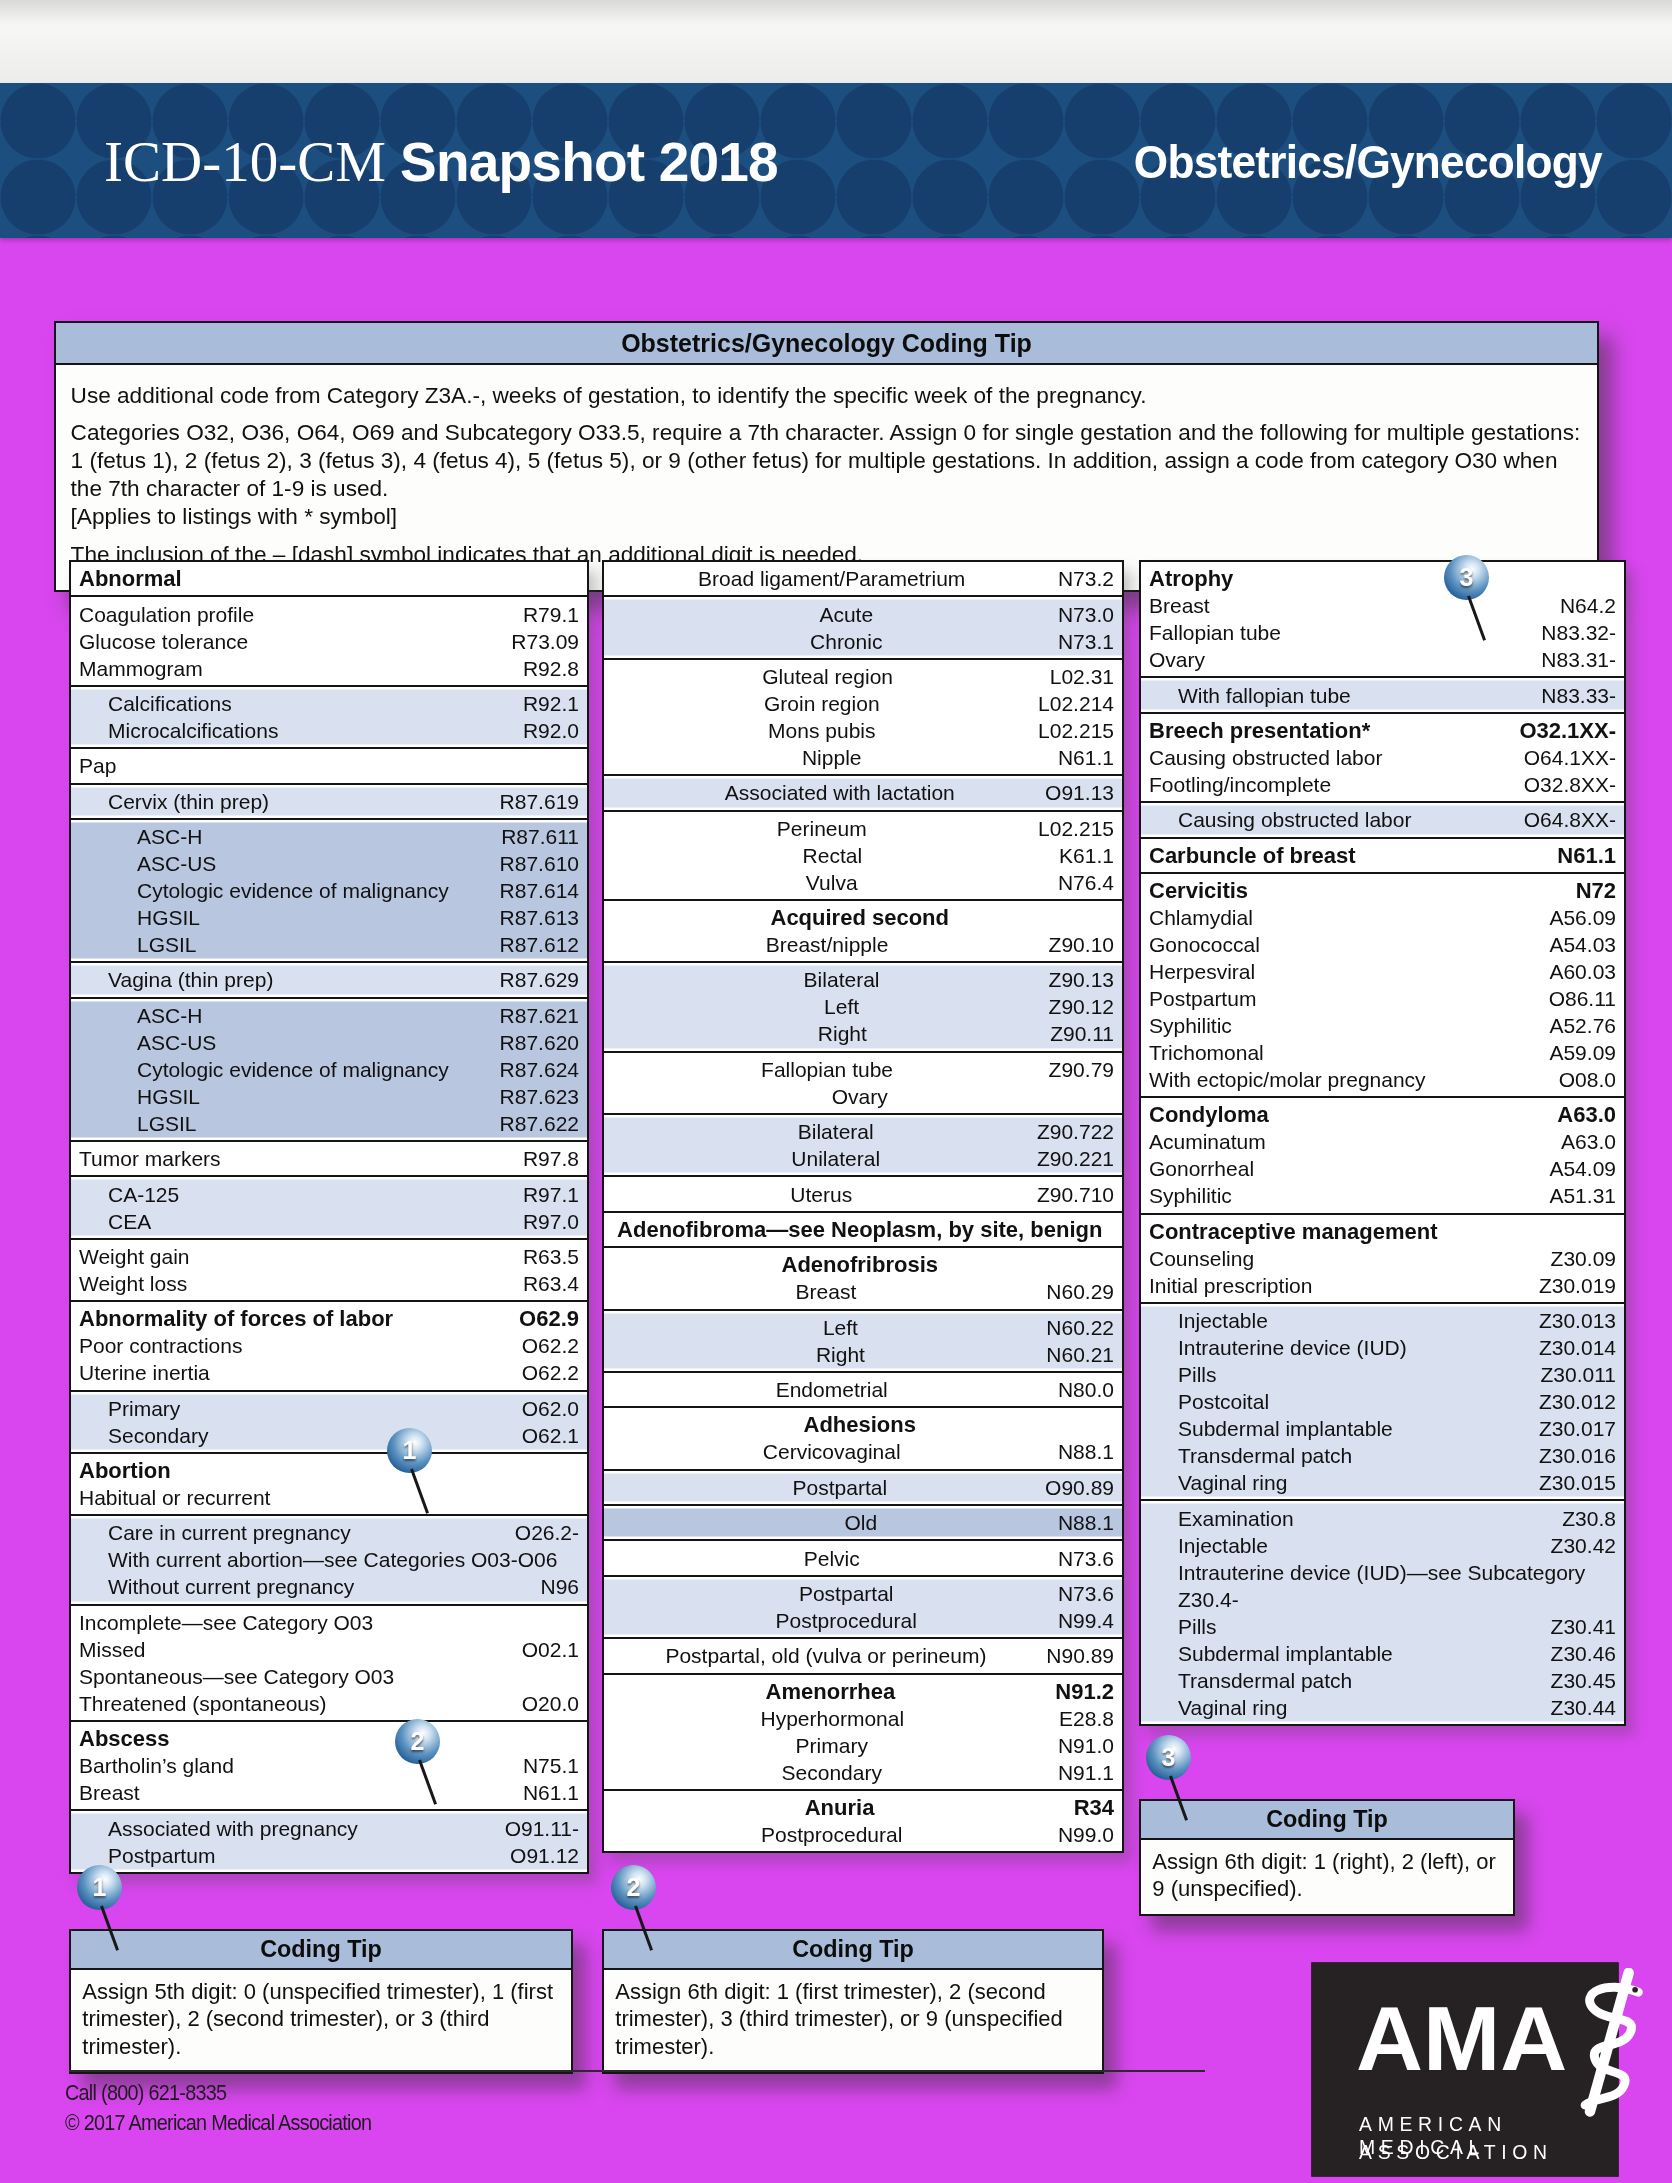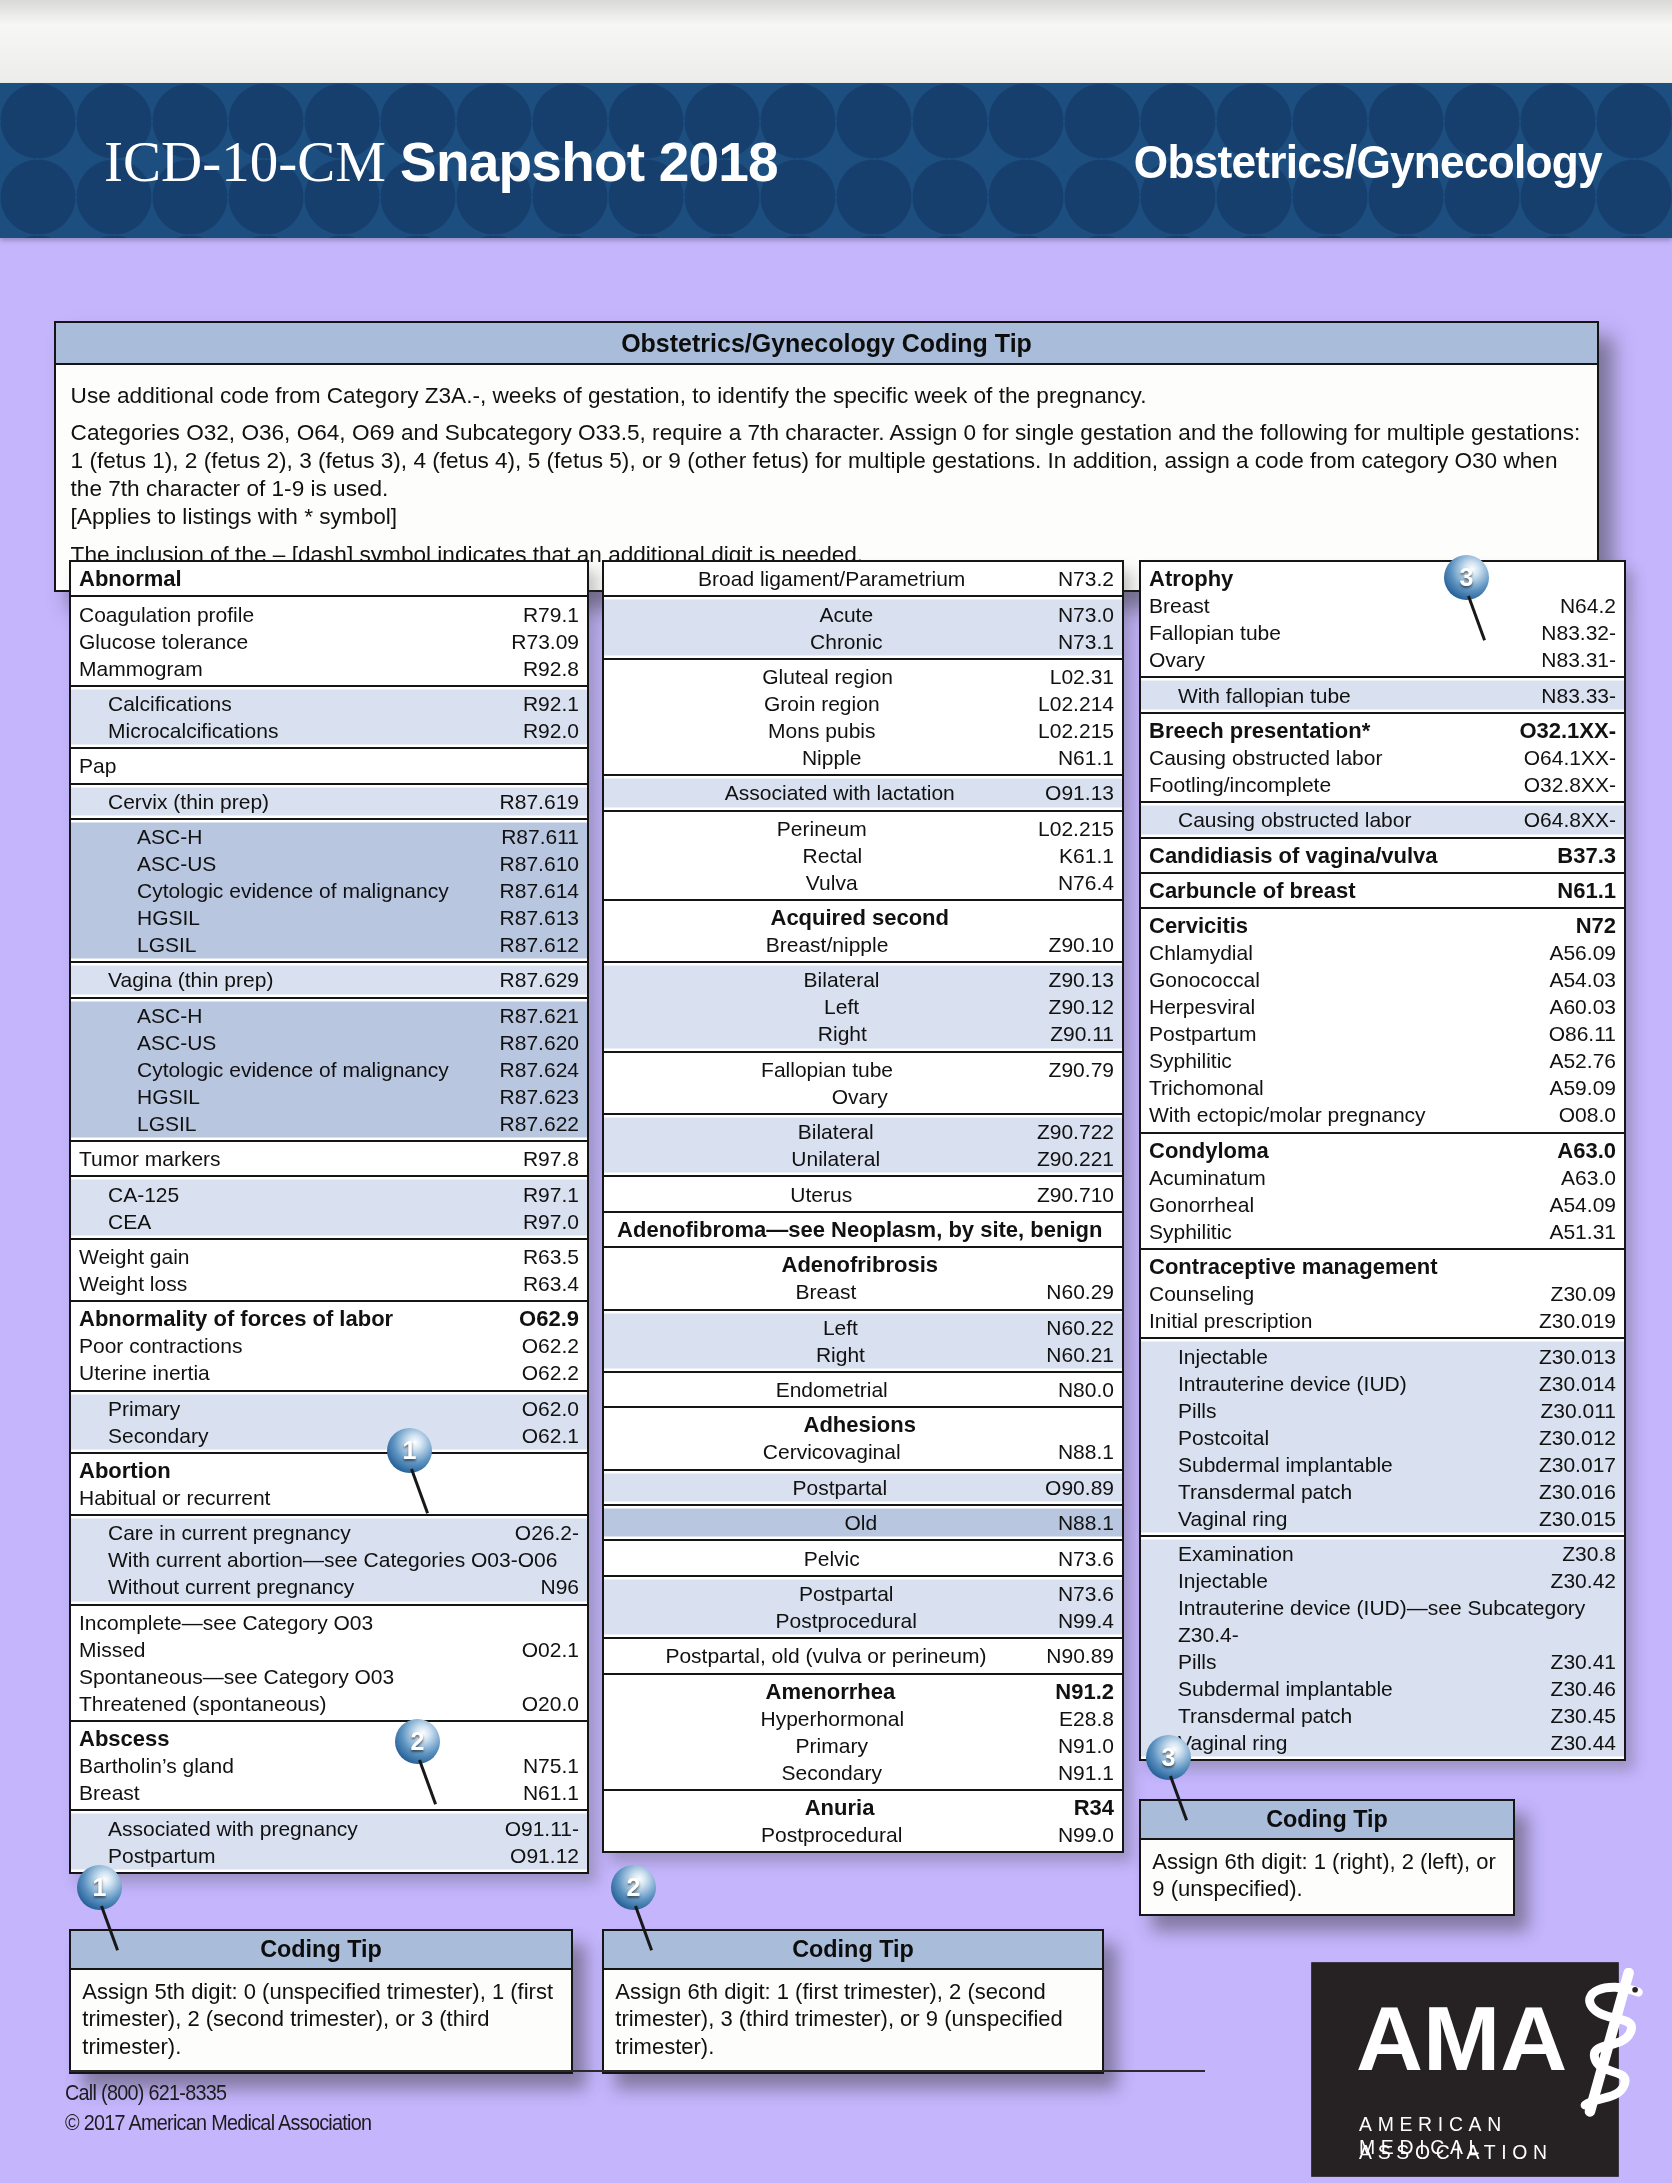--- a/index.html
+++ b/index.html
@@ -1,16 +1,16 @@
 <!DOCTYPE html>
 <html style="font-size:13px"><head>
 <meta charset="utf-8">
 <style>
   html,body{margin:0;padding:0;background:#dcdcda;}
-  .page{position:relative;width:1672px;height:2183px;background:#c4b5fd;
+  .page{position:relative;width:1672px;height:2183px;background:#d946ef;
         font-family:"Liberation Sans",sans-serif;color:#111;overflow:hidden;}
   .topstrip{position:absolute;top:0;left:0;width:100%;height:83px;
         background:linear-gradient(#d9d9d7,#f7f7f5 30%,#ececea);}
   
   .band{position:absolute;top:83px;left:0;width:100%;height:155px;
         background-color:#2e6ba6;
         background-image:
           radial-gradient(circle 38px at 38px 38px, #163f6e 37px, rgba(0,0,0,0) 38px),
           radial-gradient(circle 38px at 38px 38px, #1d4e80 37px, rgba(0,0,0,0) 38px);
         background-size:76px 76px,76px 76px;
@@ -548,26 +548,20 @@
         </div>
       </div>
       <div class="block l">
         <div class="row i1">
           <span class="label">Causing obstructed labor</span>
           <span class="code">O64.8XX-</span>
         </div>
       </div>
       <div class="block w">
         <div class="row">
-          <span class="label bold">Candidiasis of vagina/vulva</span>
-          <span class="code bold">B37.3</span>
-        </div>
-      </div>
-      <div class="block w">
-        <div class="row">
           <span class="label bold">Carbuncle of breast</span>
           <span class="code bold">N61.1</span>
         </div>
       </div>
       <div class="block w">
         <div class="row">
           <span class="label bold">Cervicitis</span>
           <span class="code bold">N72</span>
         </div>
         <div class="row">

